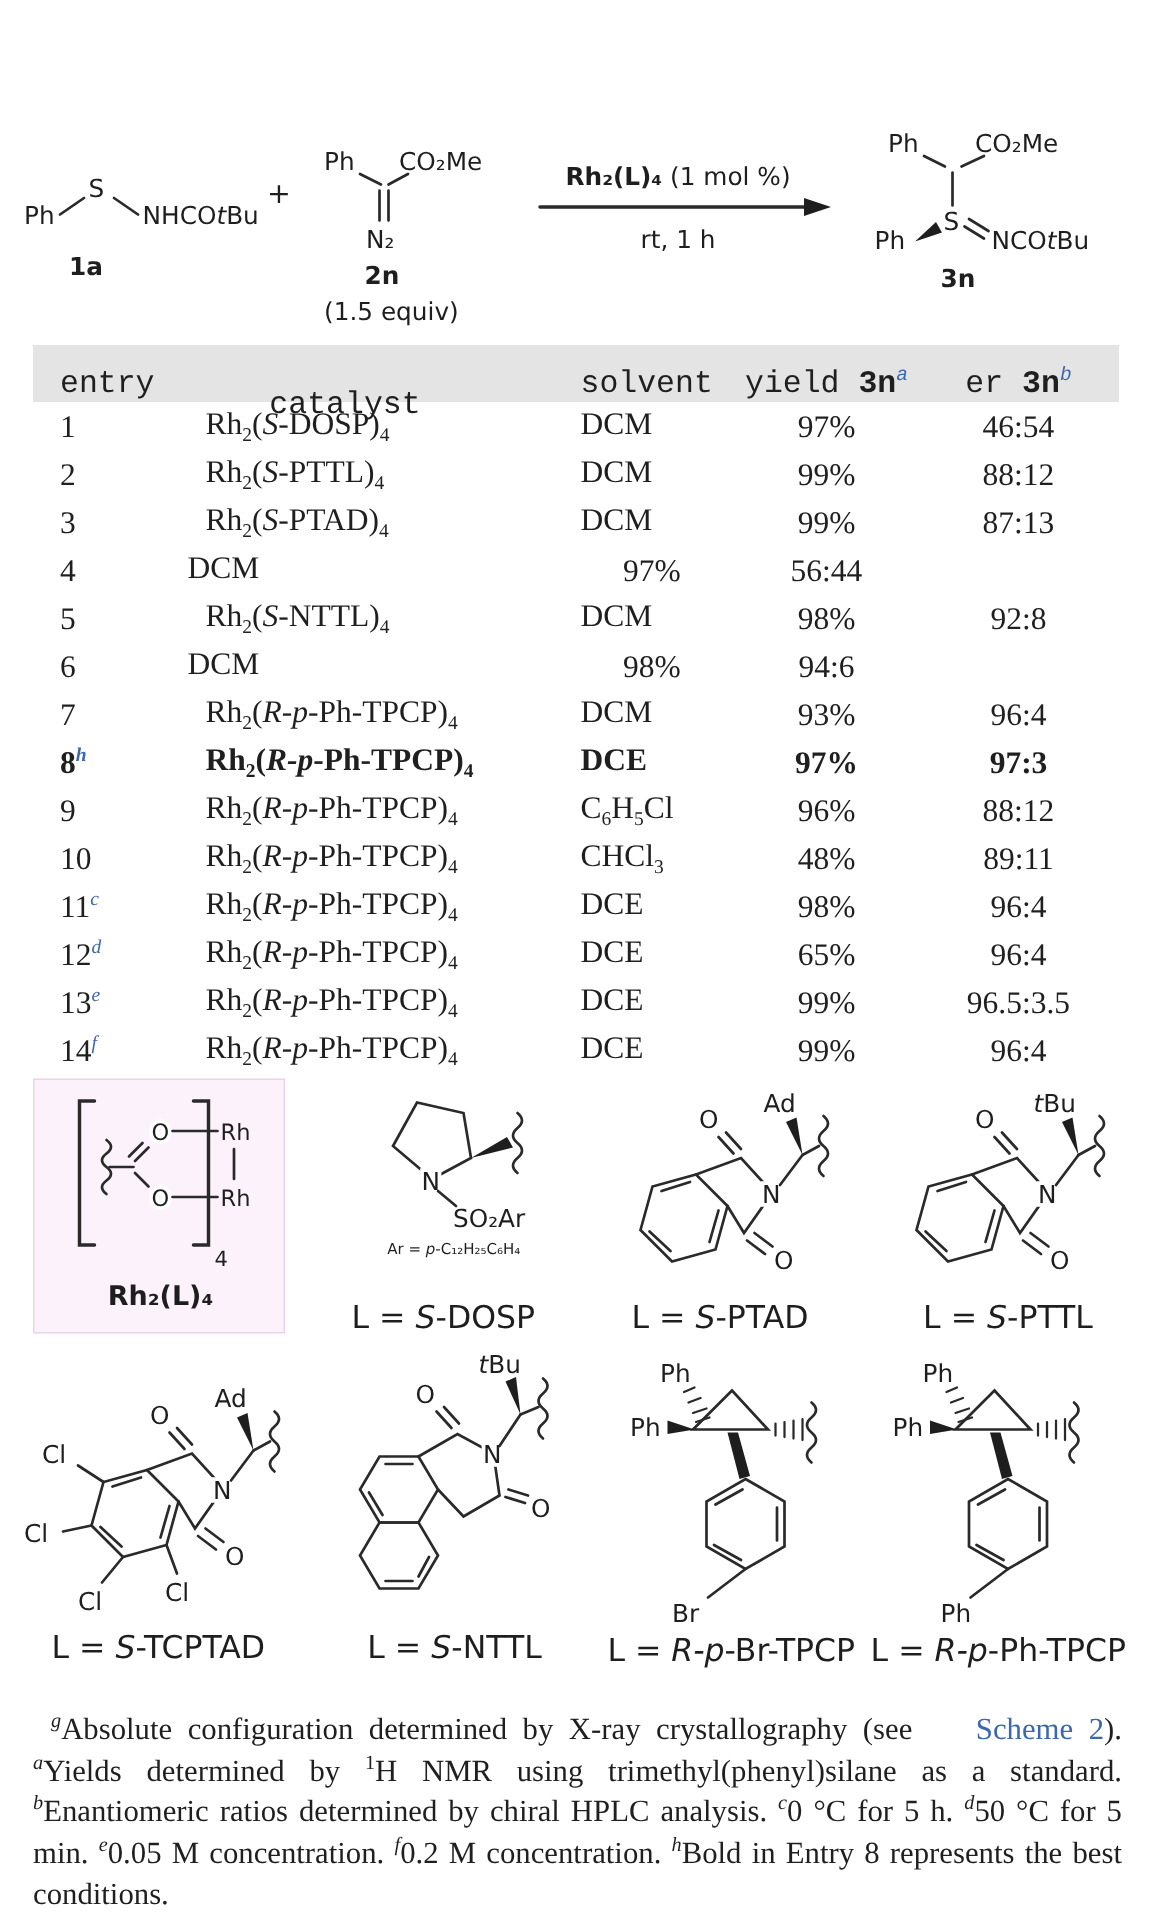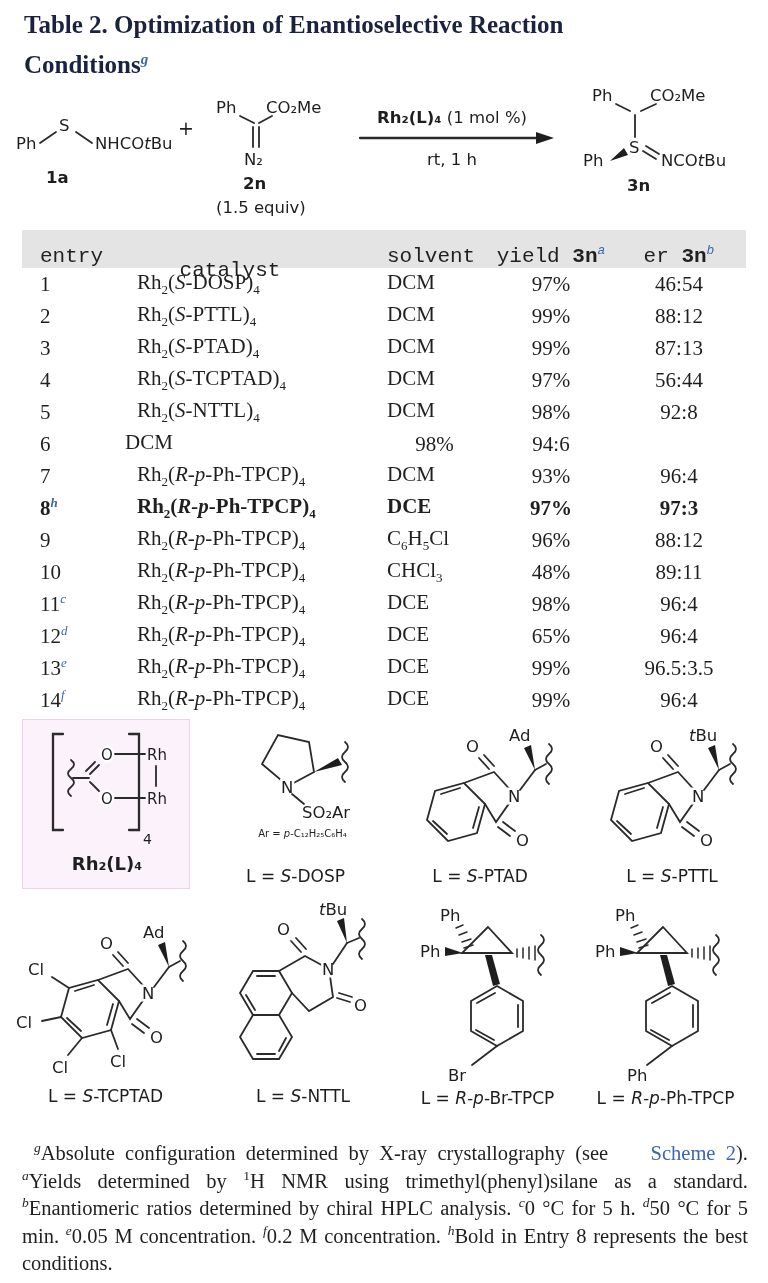--- a/index.html
+++ b/index.html
@@ -29,37 +29,36 @@
   .c-sol{padding-left:8px;}
   .c-yield,.c-er{text-align:center;}
   .hc{text-align:center;padding-left:0;padding-right:36px;margin-top:29px;}
   .tbl sub{font-size:13px;}
   sup.fn{color:#3c66ae;font-style:italic;font-size:13px;line-height:0;}
   .tr.bold{font-weight:bold;}
   
   .core-box{position:absolute;left:22px;top:719px;width:168px;height:170px;
             background:#fbf2fb;border:1px solid #e8d6e8;box-sizing:border-box;}
   .struct{position:absolute;}
-  .slabel{position:absolute;font-family:"DejaVu Sans",sans-serif;font-size:17px;
+  .slabel{position:absolute;font-family:"DejaVu Sans",sans-serif;font-size:21px;
           color:#1e1e1e;text-align:center;}
   .slabel.sm2{font-size:10px;}
   .slabel i{font-style:italic;}
   
   .footnote{position:absolute;left:22px;top:1140px;width:726px;margin:0;
             font-size:20.5px;line-height:27.5px;text-align:justify;text-indent:12px;}
   .footnote sup.fs{font-style:italic;font-size:13.5px;line-height:0;}
   .footnote sup.fsn{font-size:13.5px;line-height:0;}
   .footnote .link{color:#3c66ae;margin-left:32px;}
 </style>
 </head>
 <body>
 
 <div class="page">
 
-  <h1 class="title"><span>Table 2. Optimization of Enantioselective Reaction Conditions</span><sup>g</sup></h1>
 
   <svg class="scheme" width="768" height="135" viewBox="0 0 768 135">
 
     <text x="16" y="64">Ph</text>
     <path class="ln" d="M40,58 L56,47"></path>
     <text x="59" y="46">S</text>
     <path class="ln" d="M76,47 L92,58"></path>
     <text x="95" y="64"><tspan>NHCO</tspan><tspan class="it">t</tspan><tspan>Bu</tspan></text>
     <text class="b" x="46" y="98">1a</text>
 
@@ -115,21 +114,20 @@
     </div>
     <div class="tr">
       <div class="c-entry"><span>3</span><sup class="fn"></sup></div>
       <div class="c-cat"><span>Rh</span><sub>2</sub><span>(</span><i>S</i><span>-PTAD</span><span>)</span><sub>4</sub></div>
       <div class="c-sol"><span>DCM</span><sub></sub><span></span><sub></sub><span></span></div>
       <div class="c-yield">99%</div>
       <div class="c-er">87:13</div>
     </div>
     <div class="tr">
       <div class="c-entry"><span>4</span><sup class="fn"></sup></div>
-      <div class="c-cat"><span>Rh</span><sub>2</sub><span>(</span><i>S</i><span>-TCPTAD</span><span>)</span><sub>4</sub></div>
       <div class="c-sol"><span>DCM</span><sub></sub><span></span><sub></sub><span></span></div>
       <div class="c-yield">97%</div>
       <div class="c-er">56:44</div>
     </div>
     <div class="tr">
       <div class="c-entry"><span>5</span><sup class="fn"></sup></div>
       <div class="c-cat"><span>Rh</span><sub>2</sub><span>(</span><i>S</i><span>-NTTL</span><span>)</span><sub>4</sub></div>
       <div class="c-sol"><span>DCM</span><sub></sub><span></span><sub></sub><span></span></div>
       <div class="c-yield">98%</div>
       <div class="c-er">92:8</div>

